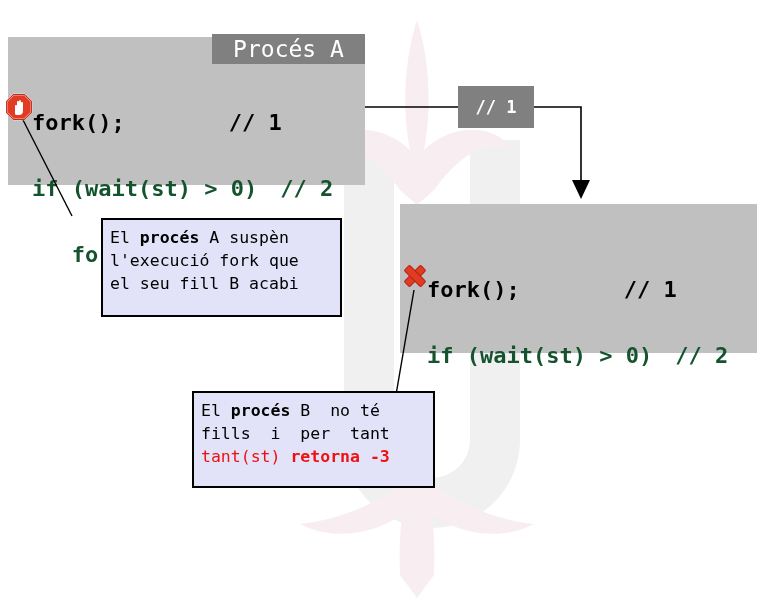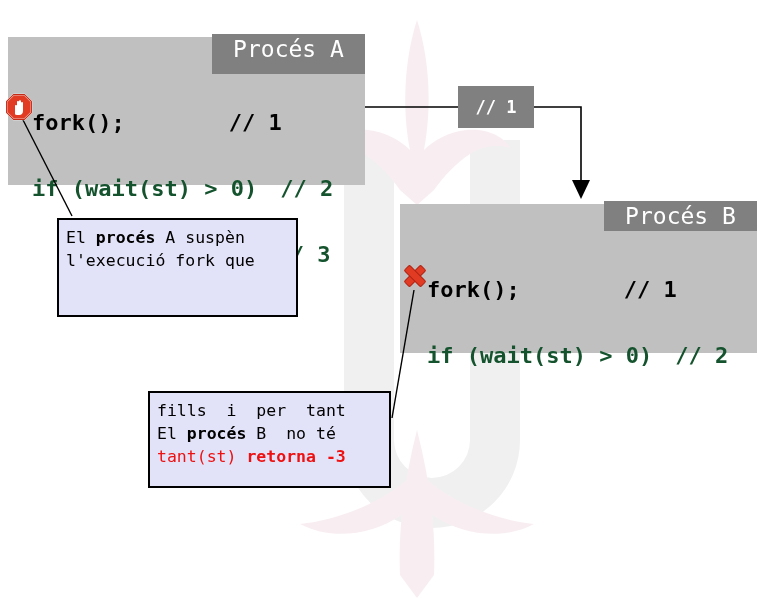--- a/index.html
+++ b/index.html
@@ -79,20 +79,21 @@
   }
 
   
   .callout {
     position: absolute;
     background: #e2e2f8;
     border: 2px solid #000000;
     z-index: 5;
     box-sizing: border-box;
     padding: 6px 7px 5px 7px;
+    margin-left: 44px;
   }
   .callout .ln {
     font-family: "DejaVu Sans Mono", "Liberation Mono", monospace;
     font-size: 16.5px;
     line-height: 23px;
     white-space: pre;
     color: #000000;
   }
   .callout .ln.redline { color: #ee1111; }
   .callout .ln b { font-weight: bold; }
@@ -142,57 +143,57 @@
 
     <polyline points="534,107 581,107 581,182" fill="none" stroke="#000000" stroke-width="1.6"></polyline>
     <polygon points="572,180 590,180 581,199" fill="#000000"></polygon>
 
     <line x1="22" y1="118" x2="72" y2="216" stroke="#000000" stroke-width="1.4"></line>
 
     <line x1="414" y1="290" x2="392" y2="418" stroke="#000000" stroke-width="1.4"></line>
   </svg>
 
   <div class="proc-box" style="left:8px; top:37px; width:357px; height:148px;"></div>
-  <div class="proc-header" style="left:212px; top:34px; width:153px; height:40px;">Procés A</div>
+  <div class="proc-header" style="left:212px; top:34px; width:153px; height:30px;">Procés A</div>
 
   <div class="code" style="left:32px; top:68px;">
     <div class="code-line"><span class="blk">fork();</span><span class="blk" style="margin-left:104px;">// 1</span></div>
     <div class="code-line"><span class="red">if (wait(st) &gt; 0)</span><span class="red" style="margin-left:23px;">// 2</span></div>
     <div class="code-line"><span class="red">   fork();</span><span class="red" style="margin-left:113px;">// 3</span></div>
   </div>
 
   <svg class="icon-marker" style="left:5px; top:93px;" width="28" height="28" viewBox="0 0 28 28" xmlns="http://www.w3.org/2000/svg">
     <polygon points="8.6,1.6 19.4,1.6 26.4,8.6 26.4,19.4 19.4,26.4 8.6,26.4 1.6,19.4 1.6,8.6" fill="#e23b23" stroke="#ffffff" stroke-width="1.6"></polygon>
     <polygon points="8.6,1.6 19.4,1.6 26.4,8.6 26.4,19.4 19.4,26.4 8.6,26.4 1.6,19.4 1.6,8.6" fill="none" stroke="#c42a16" stroke-width="1.1"></polygon>
     <path d="M10 21 L10 13 C10 11.6 12 11.6 12 13 L12 9 C12 7.6 14 7.6 14 9
              L14 8.4 C14 7 16 7 16 8.4 L16 10 C16 8.8 18 8.8 18 10.2 L18 18
              C18 20.4 16.4 22 14.4 22 L12.6 22 C11.4 22 10 21.8 10 21 Z" fill="#ffffff"></path>
   </svg>
 
   <div class="edge-label" style="left:458px; top:86px; width:76px; height:42px;">// 1</div>
 
   <div class="proc-box" style="left:400px; top:204px; width:357px; height:149px;"></div>
-  <div class="proc-header" style="left:604px; top:201px; width:153px; height:30px;">Procés B</div>
 
   <div class="code" style="left:427px; top:235px;">
     <div class="code-line"><span class="blk">fork();</span><span class="blk" style="margin-left:104px;">// 1</span></div>
     <div class="code-line"><span class="red">if (wait(st) &gt; 0)</span><span class="red" style="margin-left:23px;">// 2</span></div>
   </div>
 
   <svg class="icon-marker" style="left:401px; top:262px;" width="28" height="28" viewBox="0 0 28 28" xmlns="http://www.w3.org/2000/svg">
     <g transform="rotate(45 14 14)">
       <rect x="10.2" y="2.4" width="7.6" height="23.2" rx="1.4" fill="#e23b23" stroke="#b02414" stroke-width="1"></rect>
       <rect x="2.4" y="10.2" width="23.2" height="7.6" rx="1.4" fill="#e23b23" stroke="#b02414" stroke-width="1"></rect>
     </g>
   </svg>
 
   <div class="callout" style="left:57px; top:218px; width:241px; height:99px;">
     <div class="ln"><span>El </span><b>procés</b><span> A suspèn</span></div>
     <div class="ln"><span>l'execució fork que</span></div>
+    <div class="ln"><span>el seu fill B acabi</span></div>
   </div>
 
   <div class="callout" style="left:148px; top:391px; width:243px; height:97px;">
+    <div class="ln"><span>El </span><b>procés</b><span> B  no té</span></div>
     <div class="ln"><span>fills  i  per  tant</span></div>
-    <div class="ln"><span>El </span><b>procés</b><span> B  no té</span></div>
     <div class="ln redline"><span>tant(st) </span><b>retorna -3</b></div>
   </div>
 
 </div>
 
 </body></html>

